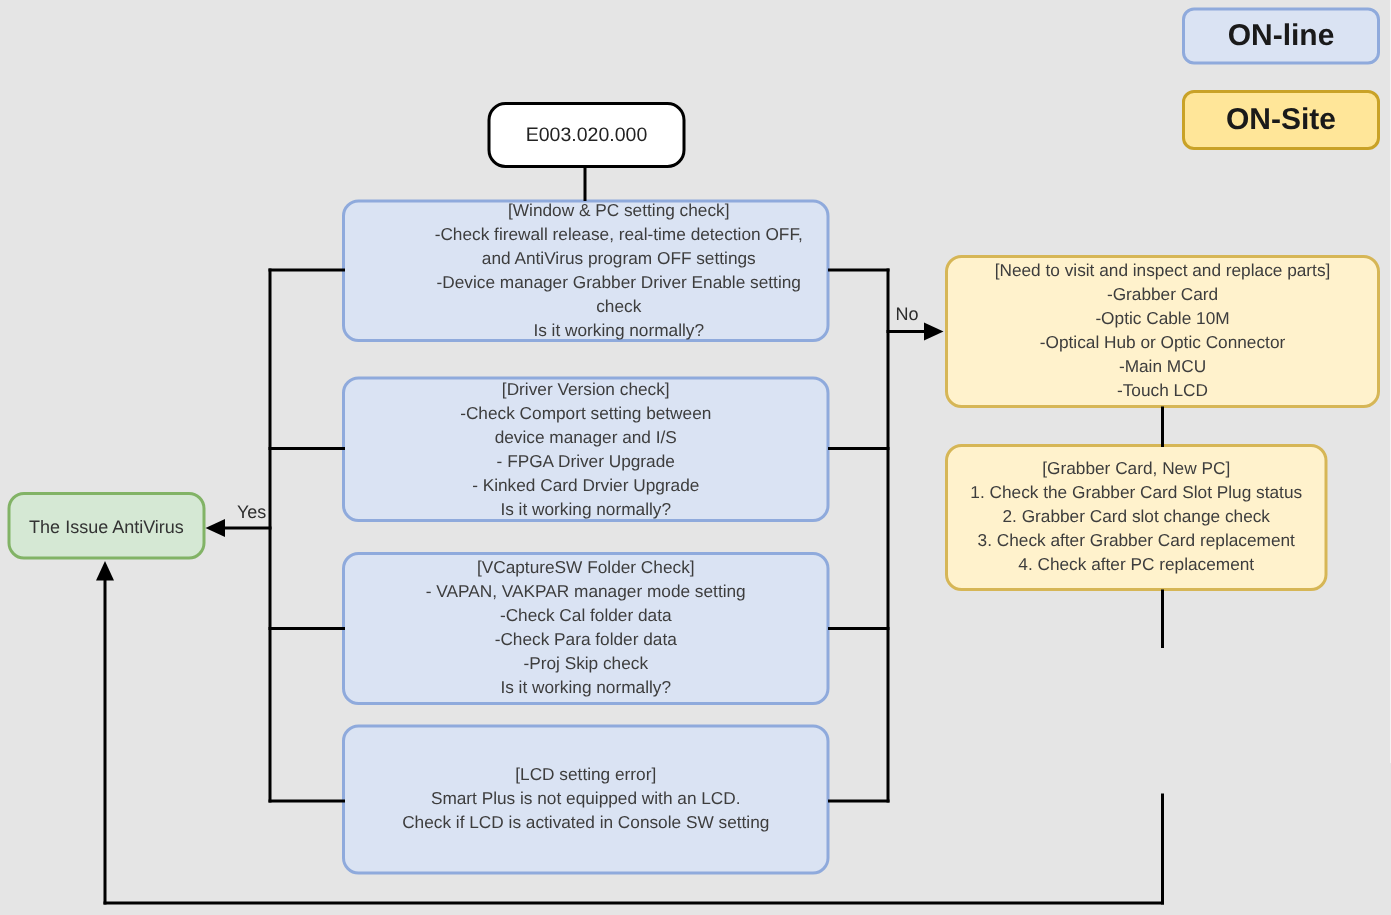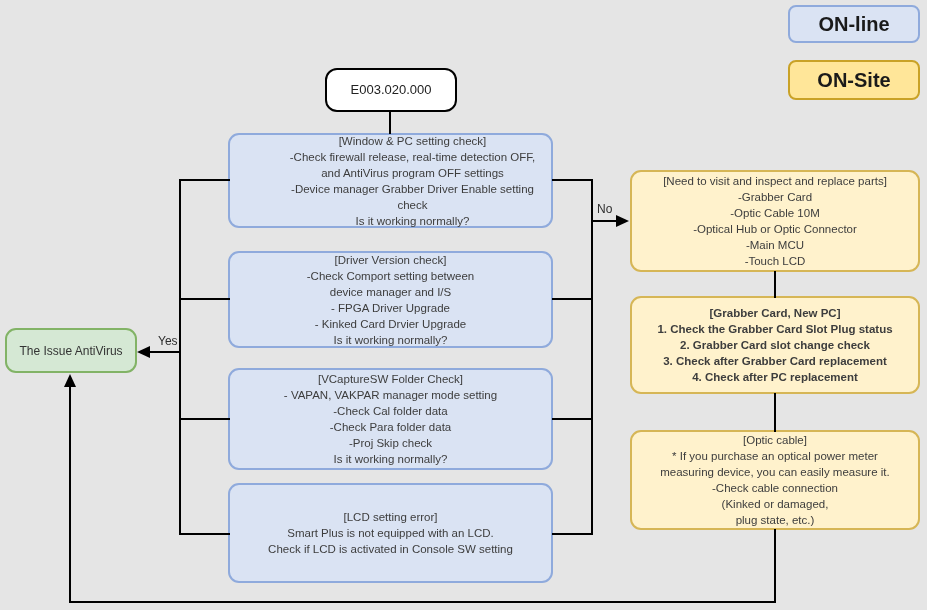--- a/index.html
+++ b/index.html
@@ -42,21 +42,21 @@
   .arrowhead.up{    border-left:6px solid transparent; border-right:6px solid transparent; border-bottom:13px solid var(--line-color); }
   .edge-label{ position:absolute; font-size:12px; color:#2d2d2d; }
 
   
   .pos-root   { left:325px; top:68px;  width:132px; height:44px; }
   .pos-blue1  { left:228px; top:133px; width:325px; height:95px;padding-left:48px; }
   .pos-blue2  { left:228px; top:251px; width:325px; height:97px; }
   .pos-blue3  { left:228px; top:368px; width:325px; height:102px; }
   .pos-blue4  { left:228px; top:483px; width:325px; height:100px; }
   .pos-yellow1{ left:630px; top:170px; width:290px; height:102px; }
-  .pos-yellow2{ left:630px; top:296px; width:290px; height:98px;font-weight:bold; }
+  .pos-yellow2{ left:630px; top:296px; width:255px; height:98px; }
   .pos-yellow3{ left:630px; top:430px; width:290px; height:100px; }
   .pos-green  { left:5px;   top:328px; width:132px; height:45px; }
   .pos-legend-online{ left:788px; top:5px;  width:132px; height:38px; }
   .pos-legend-onsite{ left:788px; top:60px; width:132px; height:40px; }
 </style>
 </head>
 <body>
 
 <div class="canvas">
 
@@ -94,26 +94,20 @@
 -Grabber Card
 -Optic Cable 10M
 -Optical Hub or Optic Connector
 -Main MCU
 -Touch LCD</div>
   <div class="node onsite pos-yellow2">[Grabber Card, New PC]
 1. Check the Grabber Card Slot Plug status
 2. Grabber Card slot change check
 3. Check after Grabber Card replacement
 4. Check after PC replacement</div>
-  <div class="node onsite pos-yellow3">[Optic cable]
-* If you purchase an optical power meter
-measuring device, you can easily measure it.
--Check cable connection
-(Kinked or damaged,
-plug state, etc.)</div>
 
   <div class="node resolved pos-green">The Issue AntiVirus</div>
 
   <div class="line" style="left:389px; top:112px; width:2px; height:22px;"></div>
 
   <div class="line" style="left:179px; top:179px; width:2px; height:356px;"></div>
   <div class="line" style="left:179px; top:179px; width:51px; height:2px;"></div>
   <div class="line" style="left:179px; top:298px; width:51px; height:2px;"></div>
   <div class="line" style="left:179px; top:418px; width:51px; height:2px;"></div>
   <div class="line" style="left:179px; top:533px; width:51px; height:2px;"></div>

